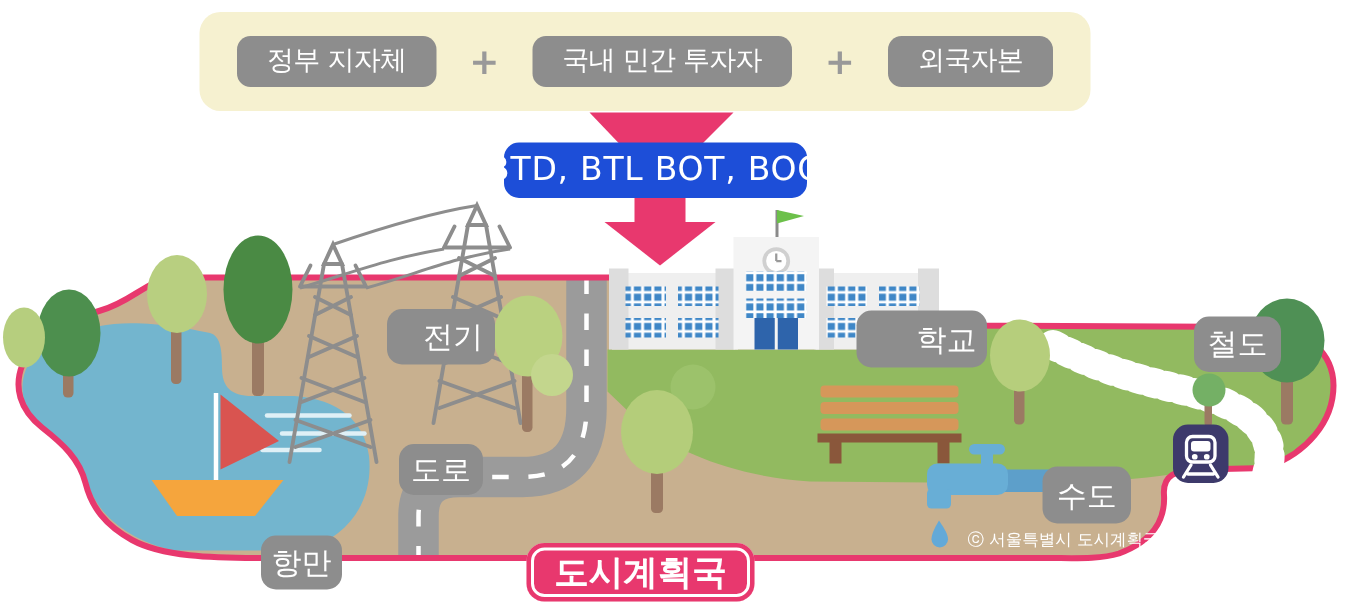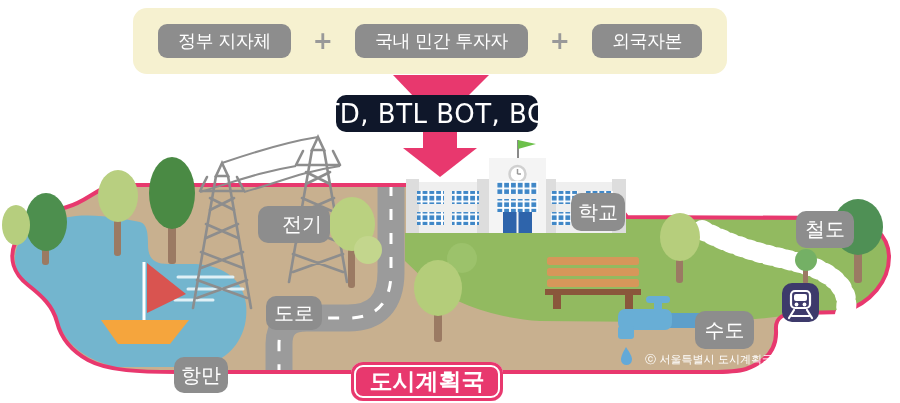--- a/index.html
+++ b/index.html
@@ -5,22 +5,22 @@
   html,body{margin:0;padding:0;background:#fff;}
   #stage{position:relative;width:900px;height:403px;background:#ffffff;overflow:hidden;
          font-family:"DejaVu Sans","Liberation Sans",sans-serif;}
   
   .banner{position:absolute;left:133px;top:8px;width:594px;height:66px;background:#f6f1d0;
           border-radius:14px;display:flex;align-items:center;justify-content:center;gap:22px;}
   .pill{background:#8d8d8d;color:#fff;font-size:18px;letter-spacing:-0.5px;border-radius:9px;
         padding:6px 20px;line-height:22px;white-space:nowrap;}
   .plus{color:#999;font-size:24px;font-weight:bold;line-height:24px;}
   
-  .btd{position:absolute;left:336px;top:95px;width:202px;height:37px;background:#0f172a;color:#fff;
-       border-radius:10px;display:flex;align-items:center;justify-content:center;font-size:26px;
+  .btd{position:absolute;left:336px;top:95px;width:202px;height:37px;background:#1d4ed8;color:#fff;
+       border-radius:10px;display:flex;align-items:center;justify-content:center;font-size:22px;
        letter-spacing:.5px;z-index:5;white-space:nowrap;}
   
   .tag{position:absolute;background:#8d8d8d;color:#fff;border-radius:10px;display:flex;
        align-items:center;justify-content:center;font-size:20px;z-index:5;white-space:nowrap;}
   
   .title{position:absolute;left:351px;top:362px;width:152px;height:39px;background:#e8386e;color:#fff;
          border-radius:12px;display:flex;align-items:center;justify-content:center;font-size:23px;
          font-weight:600;z-index:6;box-shadow:inset 0 0 0 3px #e8386e, inset 0 0 0 5px #ffffff;}
   .copyright{position:absolute;left:645px;top:352px;width:122px;color:#ffffff;font-size:11px;
              text-align:center;z-index:5;white-space:nowrap;}
@@ -168,21 +168,21 @@
       <rect x="782" y="283" width="37" height="39" rx="10" fill="#3d3a6b"></rect>
       <rect x="791" y="291" width="19" height="17" rx="4" fill="none" stroke="#ffffff" stroke-width="2.2"></rect>
       <rect x="794" y="294" width="13" height="7" rx="2" fill="#ffffff"></rect>
       <circle cx="796.5" cy="304.5" r="1.9" fill="#ffffff"></circle>
       <circle cx="804.5" cy="304.5" r="1.9" fill="#ffffff"></circle>
       <path d="M794,310 L789,318 M807,310 L812,318 M792,316 L809,316" stroke="#ffffff" stroke-width="2.2" stroke-linecap="round" fill="none"></path>
     </g>
   </svg>
 
   <div class="tag" style="left:258px;top:206px;width:56px;height:37px;padding-left:16px;">전기</div>
-  <div class="tag" style="left:571px;top:193px;width:54px;height:38px;">학교</div>
+  <div class="tag" style="left:571px;top:207px;width:54px;height:38px;padding-left:33px;">학교</div>
   <div class="tag" style="left:266px;top:296px;width:56px;height:34px;">도로</div>
   <div class="tag" style="left:796px;top:211px;width:58px;height:37px;">철도</div>
   <div class="tag" style="left:174px;top:357px;width:54px;height:36px;">항만</div>
   <div class="tag" style="left:695px;top:311px;width:59px;height:38px;">수도</div>
 
   <div class="title">도시계획국</div>
   <div class="copyright">ⓒ 서울특별시 도시계획국</div>
 
 </div>
 

